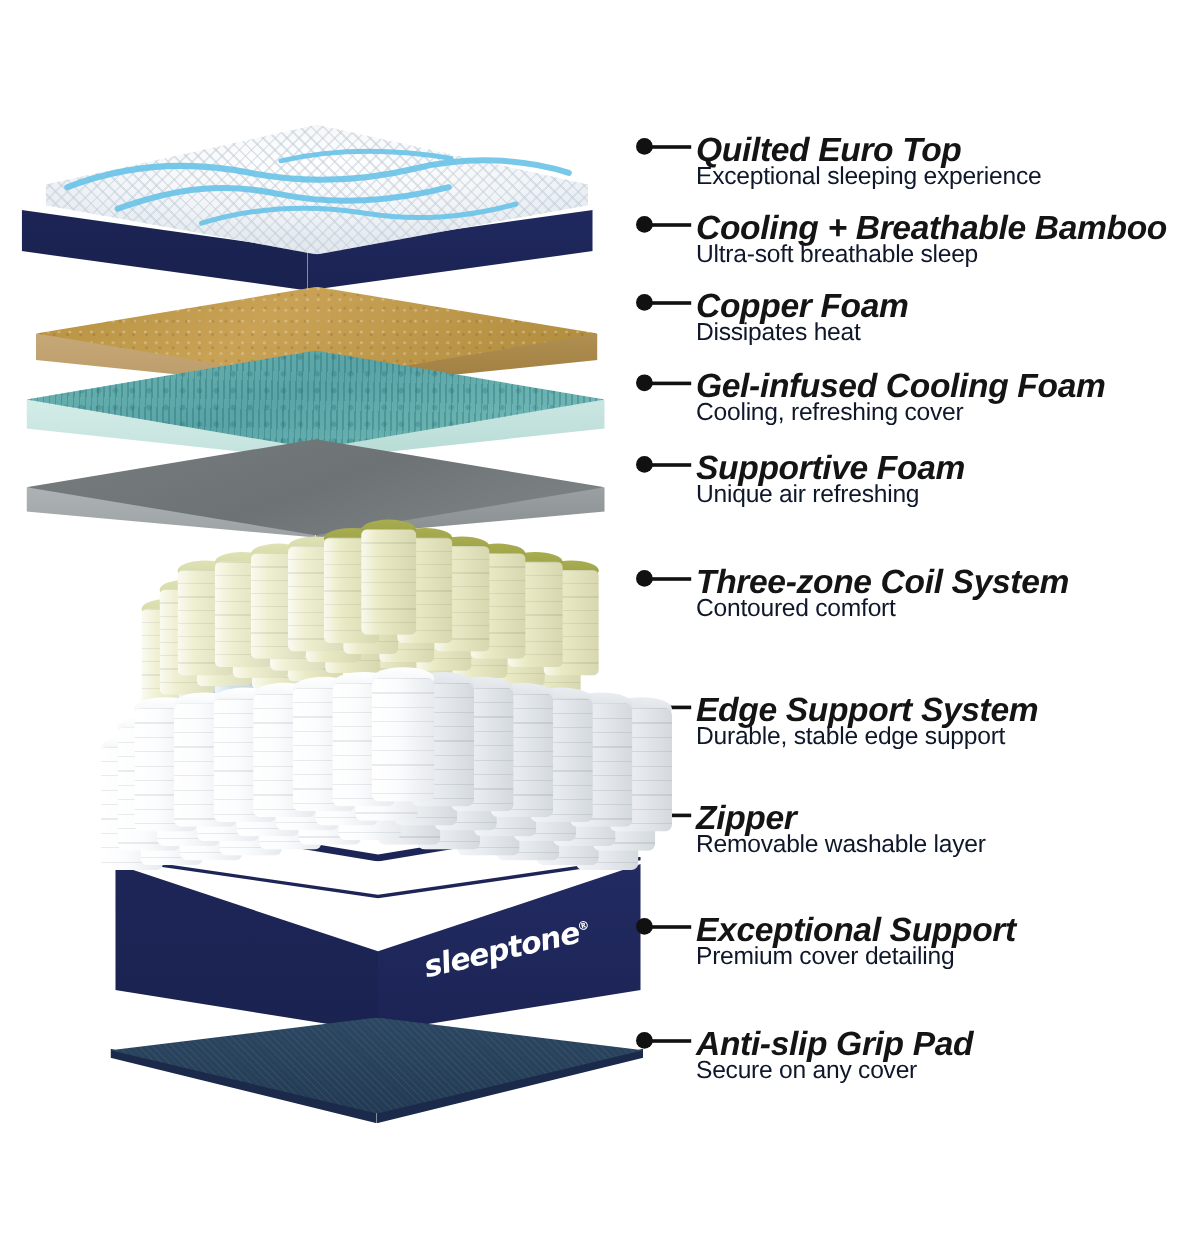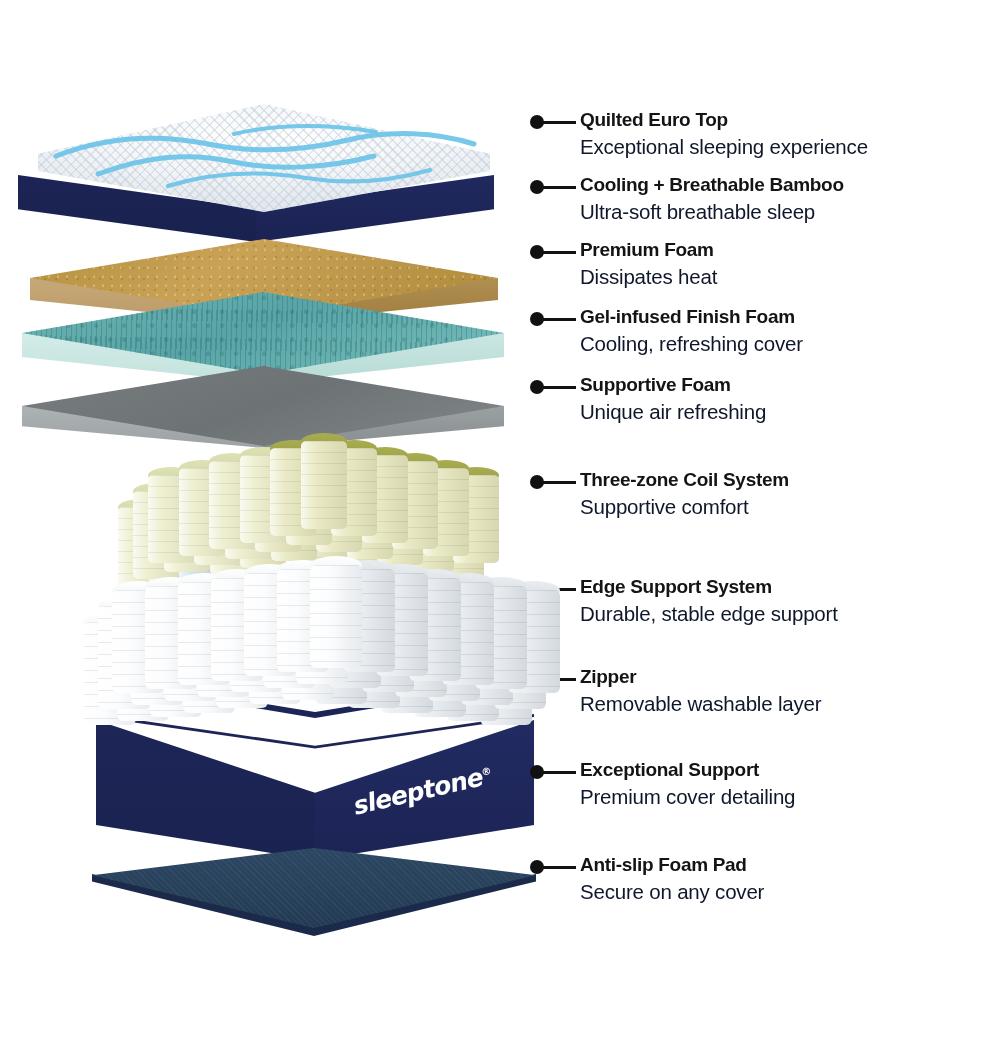--- a/index.html
+++ b/index.html
@@ -26,22 +26,22 @@
     position:absolute; left:0; top:2px;
     width:14px; height:14px; border-radius:50%;
     background:#111111;
   }
   .leader {
     position:absolute; left:12px; top:8px;
     width:34px; height:3.2px; background:#111111;
   }
   .label-title {
     position:absolute; left:50px; top:-4px;
-    font-weight:bold; font-size:19px; color:#141414;
-    letter-spacing:-0.3px; white-space:nowrap;
+    font-weight:bold; font-size:28px; color:#141414;
+    letter-spacing:-0.3px; white-space:nowrap;font-style:italic;
   }
   .label-sub {
     position:absolute; left:50px; top:22px;
     font-weight:400; font-size:20.5px; color:#0f172a;
     letter-spacing:-0.2px; white-space:nowrap;
   }
 
   
   #l-euro { left:0; top:104px; width:530px; height:145px; }
   .euro-quilt {
@@ -610,46 +610,46 @@
           <span class="leader"></span>
         </div>
         <div class="label-title">Cooling + Breathable Bamboo</div>
         <div class="label-sub">Ultra-soft breathable sleep</div>
       </div>
       <div class="label-row" style="top: 243px;">
         <div class="bullet-wrap">
           <span class="bullet"></span>
           <span class="leader"></span>
         </div>
-        <div class="label-title">Premium Foam</div>
+        <div class="label-title">Copper Foam</div>
         <div class="label-sub">Dissipates heat</div>
       </div>
       <div class="label-row" style="top: 310px;">
         <div class="bullet-wrap">
           <span class="bullet"></span>
           <span class="leader"></span>
         </div>
-        <div class="label-title">Gel-infused Finish Foam</div>
+        <div class="label-title">Gel-infused Cooling Foam</div>
         <div class="label-sub">Cooling, refreshing cover</div>
       </div>
       <div class="label-row" style="top: 378px;">
         <div class="bullet-wrap">
           <span class="bullet"></span>
           <span class="leader"></span>
         </div>
         <div class="label-title">Supportive Foam</div>
         <div class="label-sub">Unique air refreshing</div>
       </div>
       <div class="label-row" style="top: 473px;">
         <div class="bullet-wrap">
           <span class="bullet"></span>
           <span class="leader"></span>
         </div>
         <div class="label-title">Three-zone Coil System</div>
-        <div class="label-sub">Supportive comfort</div>
+        <div class="label-sub">Contoured comfort</div>
       </div>
       <div class="label-row" style="top: 580px;">
         <div class="bullet-wrap">
           <span class="bullet"></span>
           <span class="leader"></span>
         </div>
         <div class="label-title">Edge Support System</div>
         <div class="label-sub">Durable, stable edge support</div>
       </div>
       <div class="label-row" style="top: 670px;">
@@ -666,18 +666,18 @@
           <span class="leader"></span>
         </div>
         <div class="label-title">Exceptional Support</div>
         <div class="label-sub">Premium cover detailing</div>
       </div>
       <div class="label-row" style="top: 858px;">
         <div class="bullet-wrap">
           <span class="bullet"></span>
           <span class="leader"></span>
         </div>
-        <div class="label-title">Anti-slip Foam Pad</div>
+        <div class="label-title">Anti-slip Grip Pad</div>
         <div class="label-sub">Secure on any cover</div>
       </div>
     </div>
 
 </div>
 
 </body></html>

